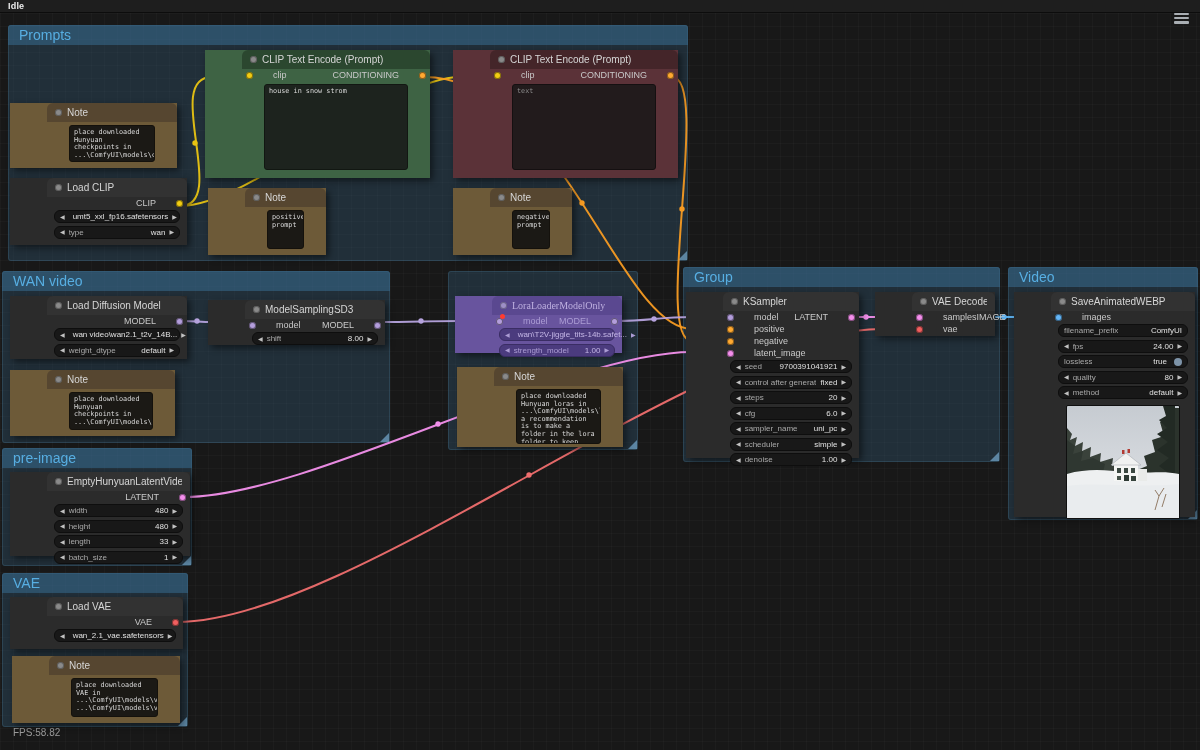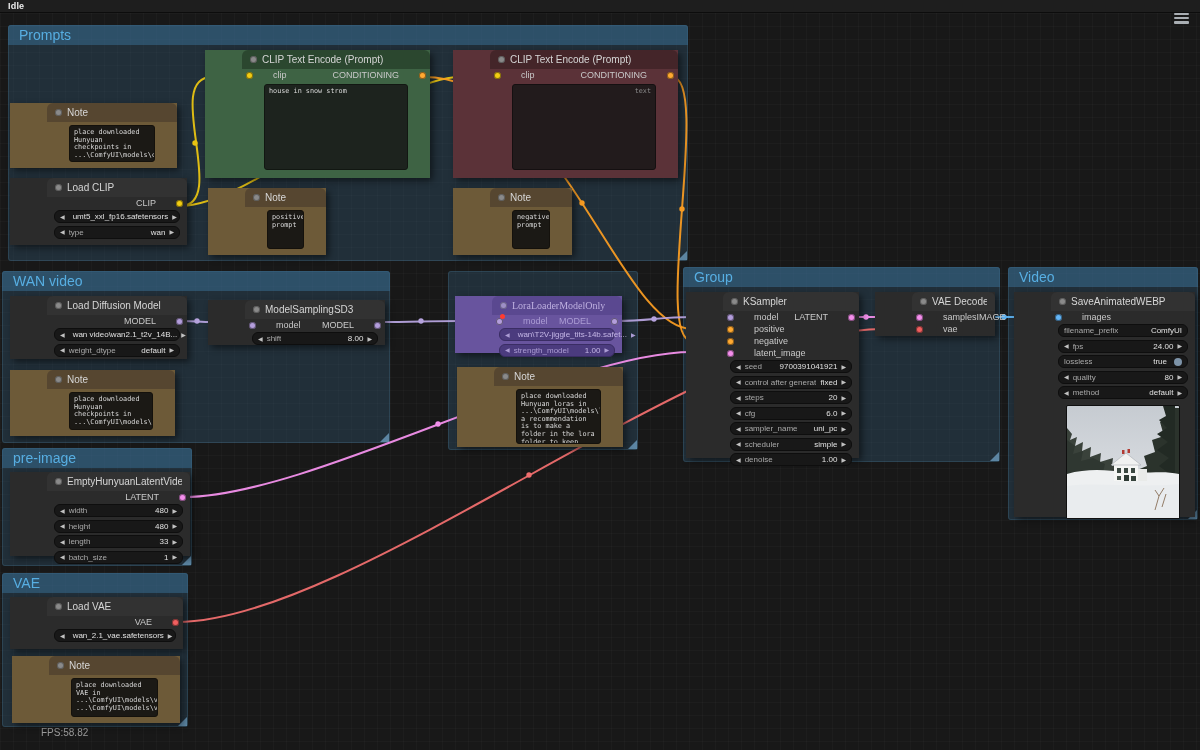--- a/index.html
+++ b/index.html
@@ -51,21 +51,21 @@
   .pill{height:11px;margin:1px 7px 2.5px 7px;background:#181818;border:1px solid #0e0e0e;
     border-radius:6px;display:flex;align-items:center;padding:0 5px;font-size:8px;color:#a9a9a9;gap:4px;}
   .pill .lbl{margin-right:auto;white-space:nowrap;overflow:hidden;}
   .pill .val{color:#e0e0e0;white-space:nowrap;}
   .arr{font-size:6px;color:#c2c2c2;line-height:1;}
   .toggle{width:8px;height:8px;border-radius:50%;background:#7d93a8;margin-left:3px;}
 
   .ta{margin:3px 22px;background:#191919;border:1px solid #0f0f0f;border-radius:3px;
     font-family:"DejaVu Sans Mono",monospace;font-size:6.8px;line-height:7.6px;color:#dadada;
     padding:3px 4px;white-space:pre-wrap;overflow:hidden;}
-  .ta.placeholder{color:#8b8b8b;text-align:right;}
+  .ta.placeholder{color:#8b8b8b;}
 
   
   .node.note{background:#6d5a38;}
   .node.note .nh{background:#564630;}
   .node.note .ta{background:#1b1915;border-color:#14110c;}
   .node.green{background:#3e6344;}
   .node.green .nh{background:#2b472f;}
   .node.green .ta{background:#1d231e;border-color:#121712;}
   .node.red{background:#5b3238;}
   .node.red .nh{background:#442529;}
@@ -77,21 +77,21 @@
   .node.purple .pill{background:#4b3b7e;border-color:#3a2d64;color:#ab9cd4;}
   .node.purple .pill .val{color:#c3b5e5;}
   .node.purple .arr{color:#ab9cd4;}
   .node.purple .nh-dot{background:#9d8fc6;}
 
   .imgbox{margin:6px auto 0 auto;width:112px;height:112px;border:1px solid #101010;border-radius:2px;overflow:hidden;}
 
   .errdot{position:absolute;left:500px;top:314px;width:5px;height:5px;border-radius:50%;
     background:#ff3b30;z-index:4;}
 
-  .statusinfo{position:absolute;left:13px;z-index:2;color:#8f8f8f;font-size:9px;margin-left:28px;}
+  .statusinfo{position:absolute;left:13px;z-index:2;color:#8f8f8f;font-size:9px;}
   .statusinfo.fps{top:727px;font-size:10px;color:#9b9b9b;}
   .statusinfo.ver{top:715px;}
 </style>
 </head>
 <body>
 
 <div id="stage">
 
   <div class="canvas"></div>
 

